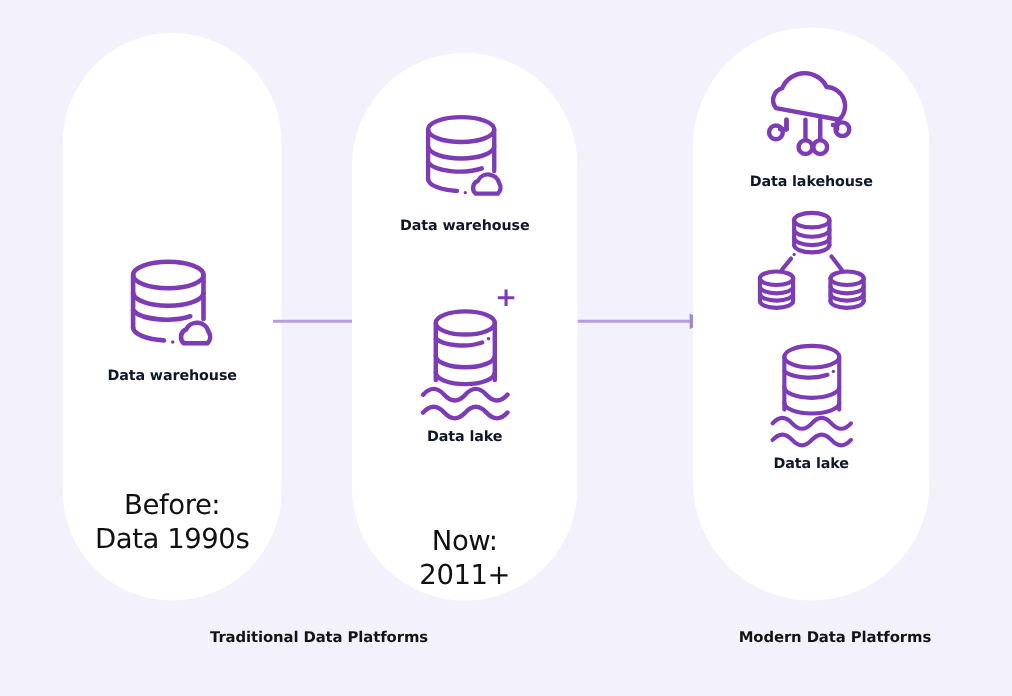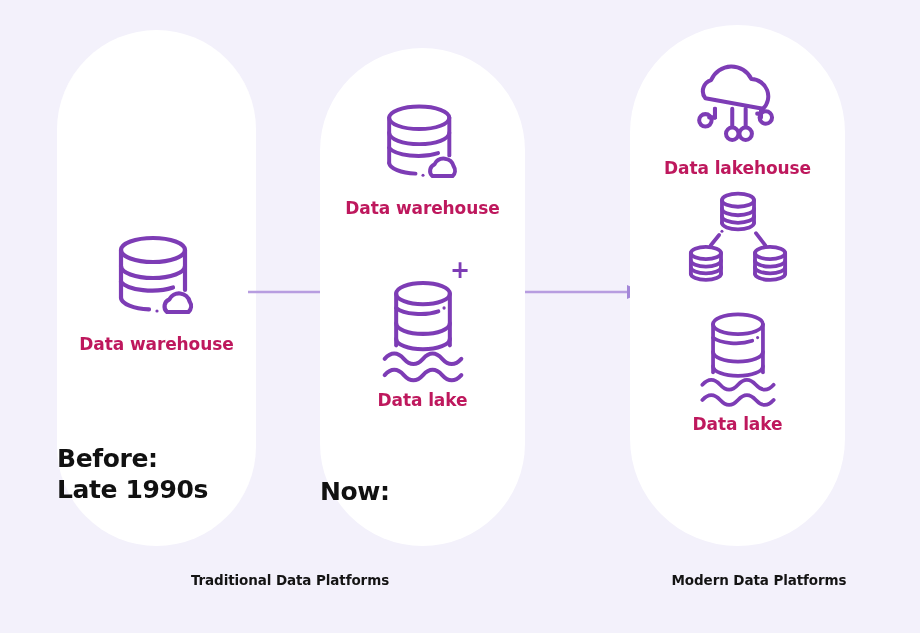--- a/index.html
+++ b/index.html
@@ -35,33 +35,34 @@
   }
   .arrow-1 { left: 248px; top: 282px; width: 96px; }
   .arrow-2 { left: 525px; top: 282px; width: 120px; }
 
   .icon-block {
     position: absolute;
     text-align: center;
     width: 100%;
   }
   .icon-caption {
-    font-size: 17px;
+    font-size: 13px;
     font-weight: bold;
-    color: #be185d;
+    color: #0f172a;
     letter-spacing: -0.1px;
     margin-top: 2px;
     line-height: 1.2;
   }
 
   .era {
     position: absolute;
     width: 100%;
+    text-align: center;
     font-size: 25px;
-    font-weight: bold;
+    font-weight: normal;
     color: #111111;
     line-height: 1.22;
     letter-spacing: -0.4px;
   }
 
   .footer-label {
     position: absolute;
     text-align: center;
     font-size: 13.5px;
     font-weight: bold;
@@ -100,21 +101,21 @@
         <path d="M14 66 a32 12 0 0 0 28 11.4"></path>
         <circle cx="50" cy="79" r="1.6" fill="#7d3cb5" stroke="none"></circle>
         <path d="M60 80 a7.5 7.5 0 0 1 2.2 -12.5 a11 11 0 0 1 20.5 2.2 a8 8 0 0 1 -1.2 10.3 z"></path>
       </g>
     </svg>
     <div class="icon-caption">Data warehouse</div>
   </div>
 
   <div class="era" style="left:57px; top:444px; width:199px;">
     <div class="line1">Before:</div>
-    <div class="line2">Late 1990s</div>
+    <div class="line2">Data 1990s</div>
   </div>
 
   <div class="arrow arrow-1">
     <svg width="96" height="20" viewBox="0 0 96 20">
       <line x1="0" y1="10" x2="80" y2="10" stroke="#b79de0" stroke-width="2.6"></line>
       <polygon points="78,3 94,10 78,17" fill="#a387d8"></polygon>
     </svg>
   </div>
 
   <div class="pill pill-middle"></div>
@@ -149,20 +150,21 @@
         <path d="M20 63 a28 11 0 0 0 56 0"></path>
         <path d="M8 84 q10 -11 20 0 q10 11 20 0 q10 -11 20 0 q10 11 20 0"></path>
         <path d="M8 101 q10 -11 20 0 q10 11 20 0 q10 -11 20 0 q10 11 20 0"></path>
       </g>
     </svg>
     <div class="icon-caption">Data lake</div>
   </div>
 
   <div class="era" style="left:320px; top:444px; width:205px;margin-top:33px;">
     <div class="line1">Now:</div>
+    <div class="line2">2011+</div>
   </div>
 
   <div class="arrow arrow-2">
     <svg width="120" height="20" viewBox="0 0 120 20">
       <line x1="0" y1="10" x2="104" y2="10" stroke="#b79de0" stroke-width="2.6"></line>
       <polygon points="102,3 118,10 102,17" fill="#a387d8"></polygon>
     </svg>
   </div>
 
   <div class="pill pill-right"></div>

